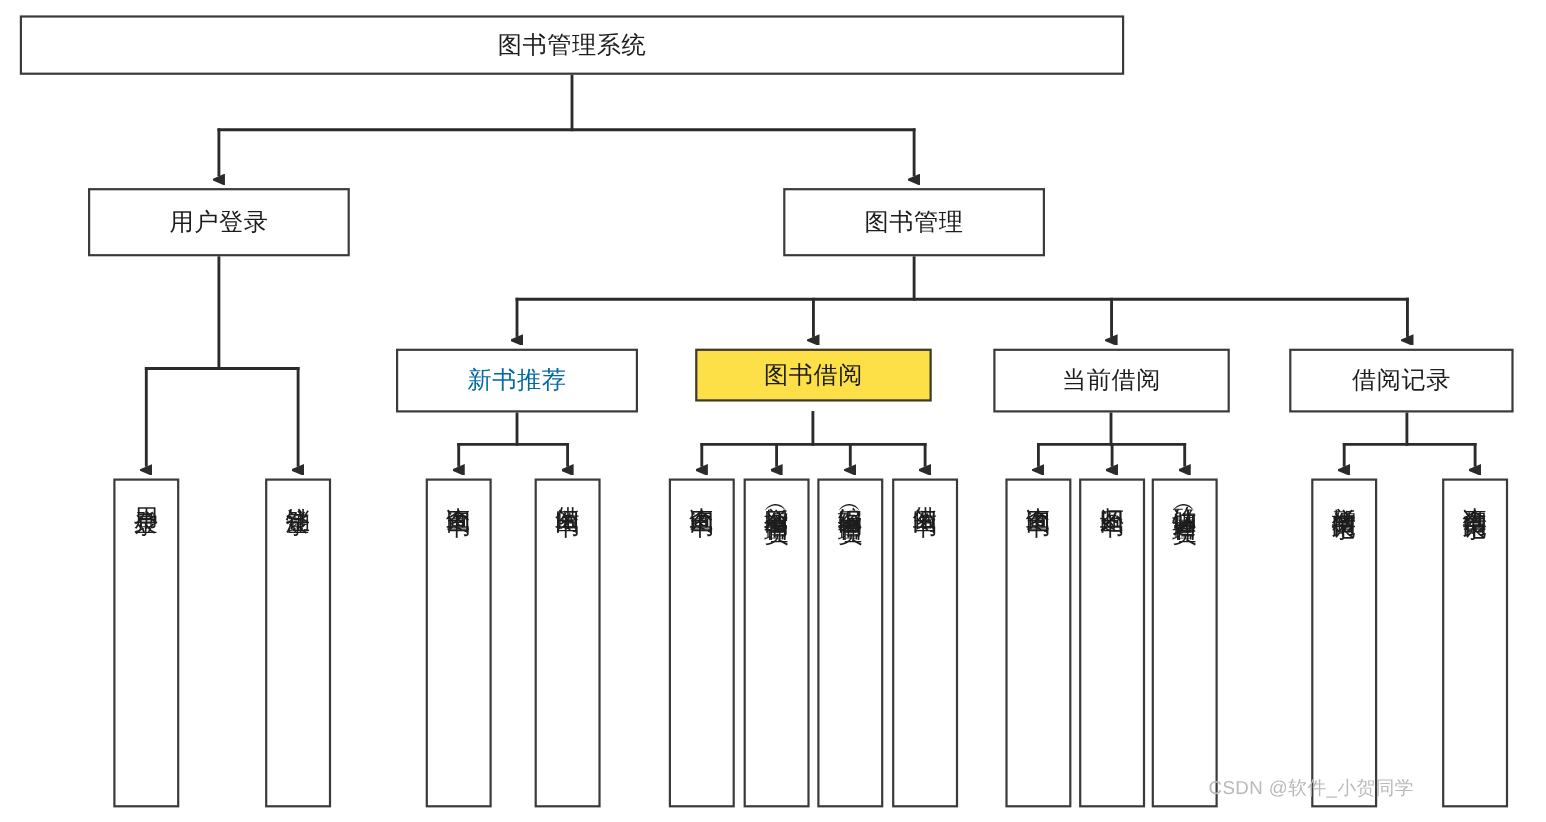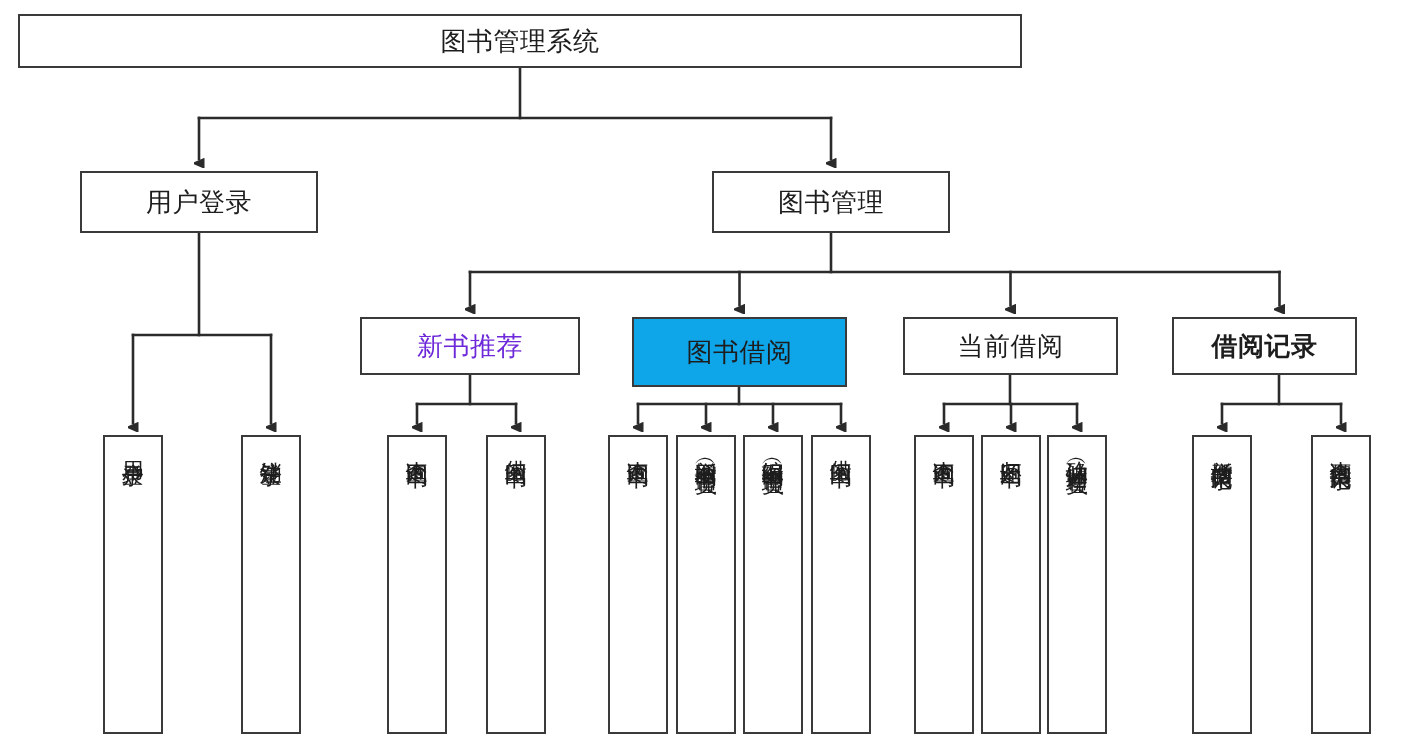--- a/index.html
+++ b/index.html
@@ -37,21 +37,21 @@
   }
   .node .label {
     color: #1d1d1d;
     font-size: 21px;
     line-height: 1.18;
     letter-spacing: 0.5px;
     white-space: nowrap;
     text-align: center;
   }
   .node.horizontal .label {
-    font-size: 26px;
+    font-size: 22px;
   }
   .node.vertical {
     align-items: flex-start;
     justify-content: center;
     padding-top: 6px;
   }
   .node.vertical .label {
     writing-mode: vertical-rl;
     text-orientation: upright;
     font-size: 22px;
@@ -119,29 +119,29 @@
       <div class="node horizontal" style="left: 18px; top: 14px; width: 1004px; height: 54px; border-color: rgb(58, 58, 58); background: rgb(255, 255, 255);">
         <span class="label" style="color: rgb(29, 29, 29);">图书管理系统</span>
       </div>
       <div class="node horizontal" style="left: 80px; top: 171px; width: 238px; height: 62px; border-color: rgb(58, 58, 58); background: rgb(255, 255, 255);">
         <span class="label" style="color: rgb(29, 29, 29);">用户登录</span>
       </div>
       <div class="node horizontal" style="left: 712px; top: 171px; width: 238px; height: 62px; border-color: rgb(58, 58, 58); background: rgb(255, 255, 255);">
         <span class="label" style="color: rgb(29, 29, 29); text-align: right;">图书管理</span>
       </div>
       <div class="node horizontal" style="left: 360px; top: 317px; width: 220px; height: 58px; border-color: rgb(58, 58, 58); background: rgb(255, 255, 255);">
-        <span class="label" style="color: #6d28d9;">新书推荐</span>
+        <span class="label" style="color: #0369a1;">新书推荐</span>
       </div>
-      <div class="node horizontal" style="left: 632px; top: 317px; width: 215px; height: 70px; border-color: rgb(58, 58, 58); background: #0ea5e9;">
+      <div class="node horizontal" style="left: 632px; top: 317px; width: 215px; height: 48px; border-color: rgb(58, 58, 58); background: #fde047;">
         <span class="label" style="color: rgb(29, 29, 29);">图书借阅</span>
       </div>
       <div class="node horizontal" style="left: 903px; top: 317px; width: 215px; height: 58px; border-color: rgb(58, 58, 58); background: rgb(255, 255, 255);">
         <span class="label" style="color: rgb(29, 29, 29); text-align: center;">当前借阅</span>
       </div>
-      <div class="node horizontal" style="left: 1172px; top: 317px; width: 185px; height: 58px; border-color: rgb(58, 58, 58); background: rgb(255, 255, 255); font-weight: bold;">
+      <div class="node horizontal" style="left: 1172px; top: 317px; width: 204px; height: 58px; border-color: rgb(58, 58, 58); background: rgb(255, 255, 255);">
         <span class="label" style="color: rgb(29, 29, 29);">借阅记录</span>
       </div>
       <div class="node vertical" style="left: 103px; top: 435px; width: 60px; height: 299px; border-color: rgb(58, 58, 58); background: rgb(255, 255, 255);">
         <span class="label" style="color: rgb(29, 29, 29);">用户登录</span>
       </div>
       <div class="node vertical" style="left: 241px; top: 435px; width: 60px; height: 299px; border-color: rgb(58, 58, 58); background: rgb(255, 255, 255);">
         <span class="label" style="color: rgb(29, 29, 29);">注销登录</span>
       </div>
       <div class="node vertical" style="left: 387px; top: 435px; width: 60px; height: 299px; border-color: rgb(58, 58, 58); background: rgb(255, 255, 255);">
         <span class="label" style="color: rgb(29, 29, 29);">查询图书</span>
@@ -171,14 +171,15 @@
         <span class="label" style="color: rgb(29, 29, 29);">确认归还（管理员）</span>
       </div>
       <div class="node vertical" style="left: 1192px; top: 435px; width: 60px; height: 299px; border-color: rgb(58, 58, 58); background: rgb(255, 255, 255);">
         <span class="label" style="color: rgb(29, 29, 29);">新增借阅记录</span>
       </div>
       <div class="node vertical" style="left: 1311px; top: 435px; width: 60px; height: 299px; border-color: rgb(58, 58, 58); background: rgb(255, 255, 255);">
         <span class="label" style="color: rgb(29, 29, 29);">查询借阅记录</span>
       </div>
     </div>
 
+  <div class="watermark" style="left: 1192px; top: 716px; transform: translate(-50%, -50%); color: rgb(185, 185, 185);">CSDN @软件_小贺同学</div>
 
 </div>
 
 </body></html>

